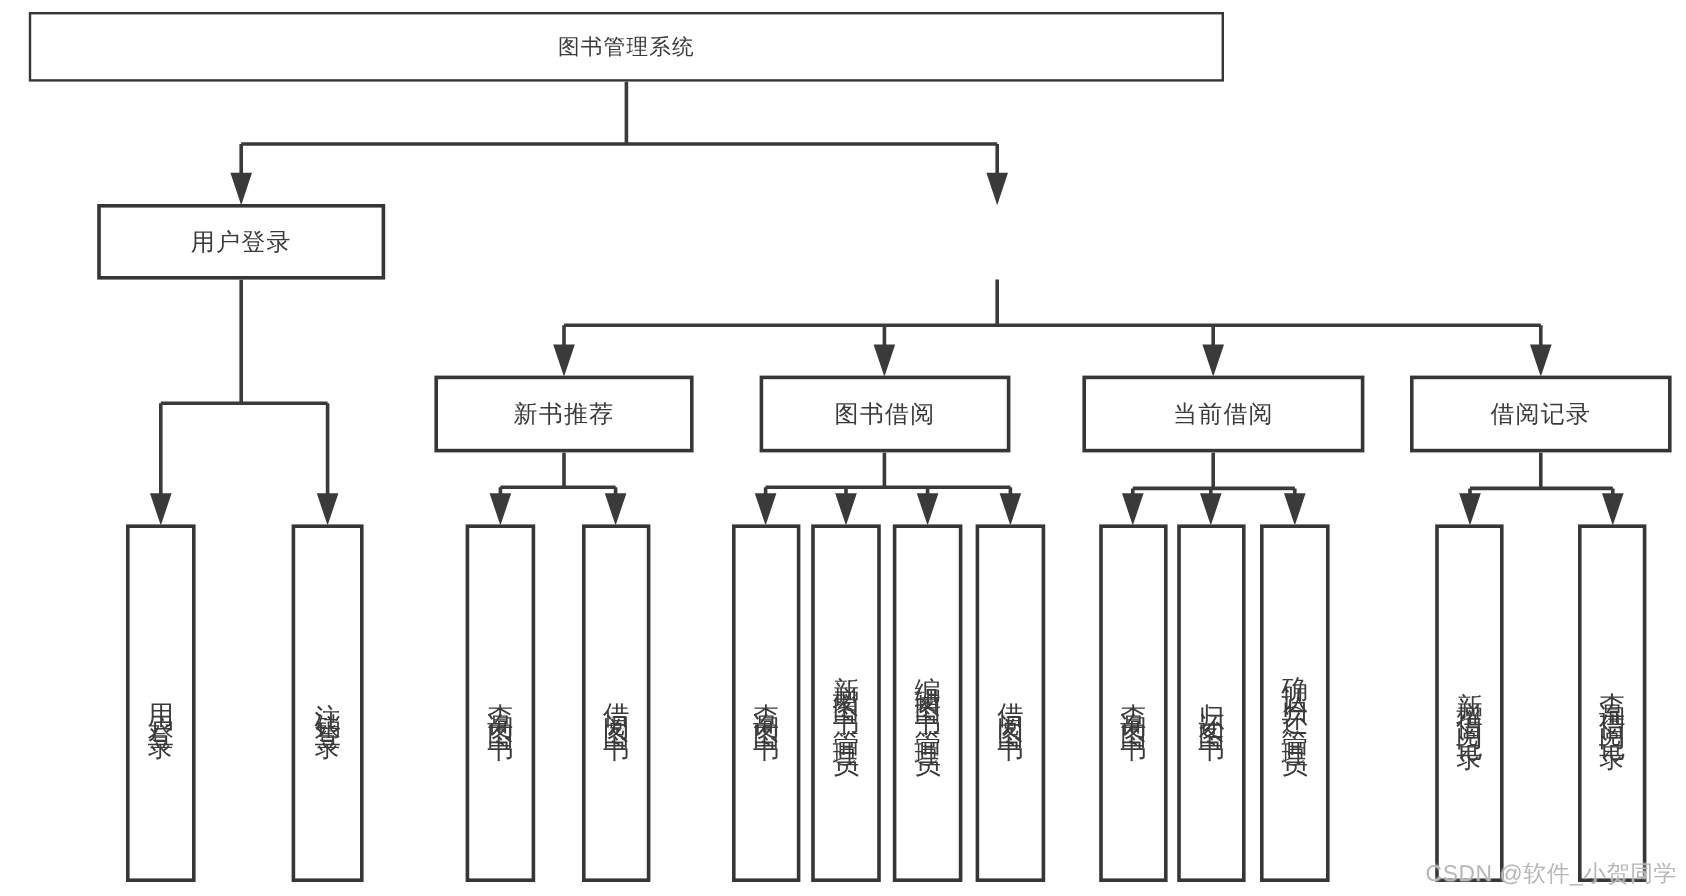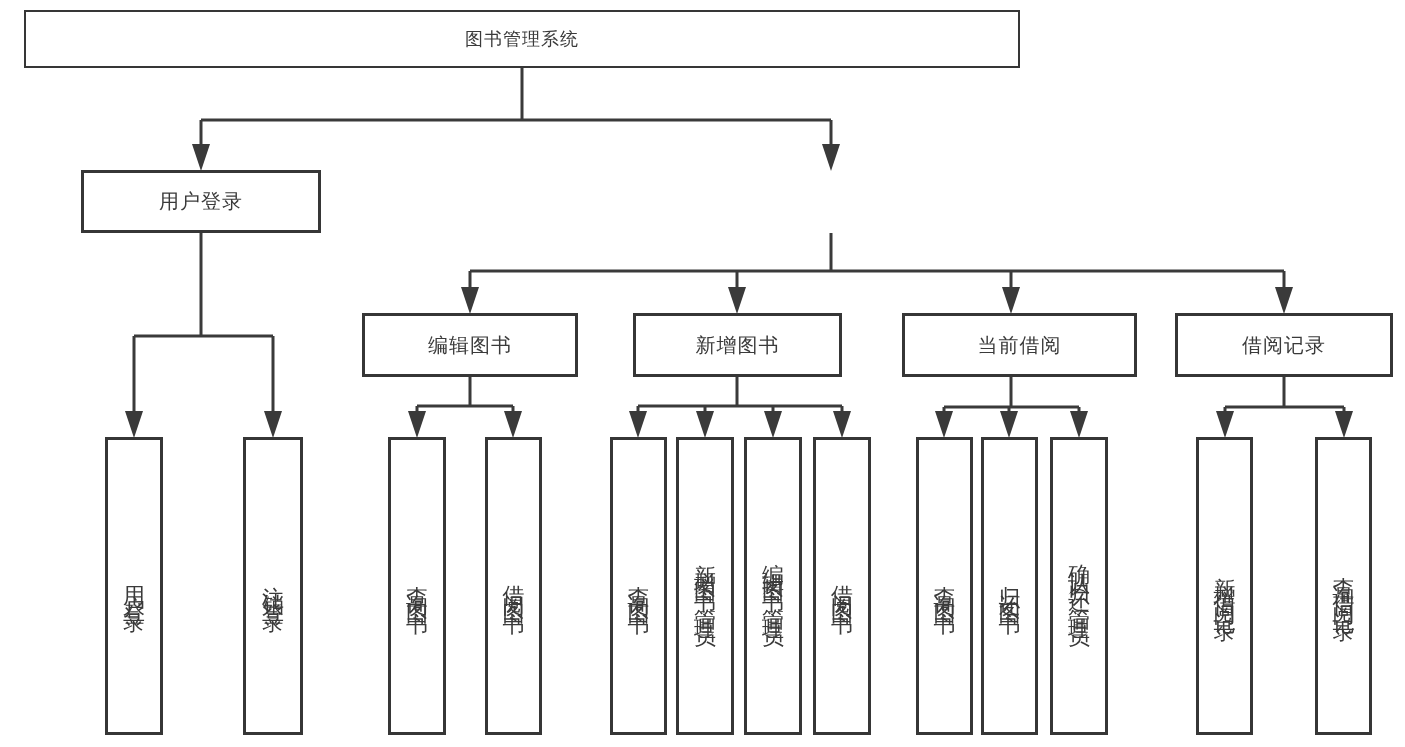--- a/index.html
+++ b/index.html
@@ -109,24 +109,24 @@
 
   <div class="node node-root" style="left:24px; top:10px; width:996px; height:58px;">
     <span>图书管理系统</span>
   </div>
 
   <div class="node node-l2" style="left:81px; top:170px; width:240px; height:63px;">
     <span>用户登录</span>
   </div>
 
   <div class="node node-l3" style="left:362px; top:313px; width:216px; height:64px;">
-    <span>编辑图书</span>
+    <span>新书推荐</span>
   </div>
   <div class="node node-l3" style="left:633px; top:313px; width:209px; height:64px;">
-    <span>新增图书</span>
+    <span>图书借阅</span>
   </div>
   <div class="node node-l3" style="left:902px; top:313px; width:235px; height:64px;">
     <span>当前借阅</span>
   </div>
   <div class="node node-l3" style="left:1175px; top:313px; width:218px; height:64px;">
     <span>借阅记录</span>
   </div>
 
   <div class="leaf" style="left:105px; width:58px;">
     <span class="vtext">用户登录</span>
@@ -165,14 +165,15 @@
     <span class="vtext">确认归还（管理员）</span>
   </div>
 
   <div class="leaf" style="left:1196px; width:57px;">
     <span class="vtext">新增借阅记录</span>
   </div>
   <div class="leaf" style="left:1315px; width:57px;">
     <span class="vtext">查询借阅记录</span>
   </div>
 
+  <div id="watermark">CSDN @软件_小贺同学</div>
 
 </div>
 
 </body></html>

